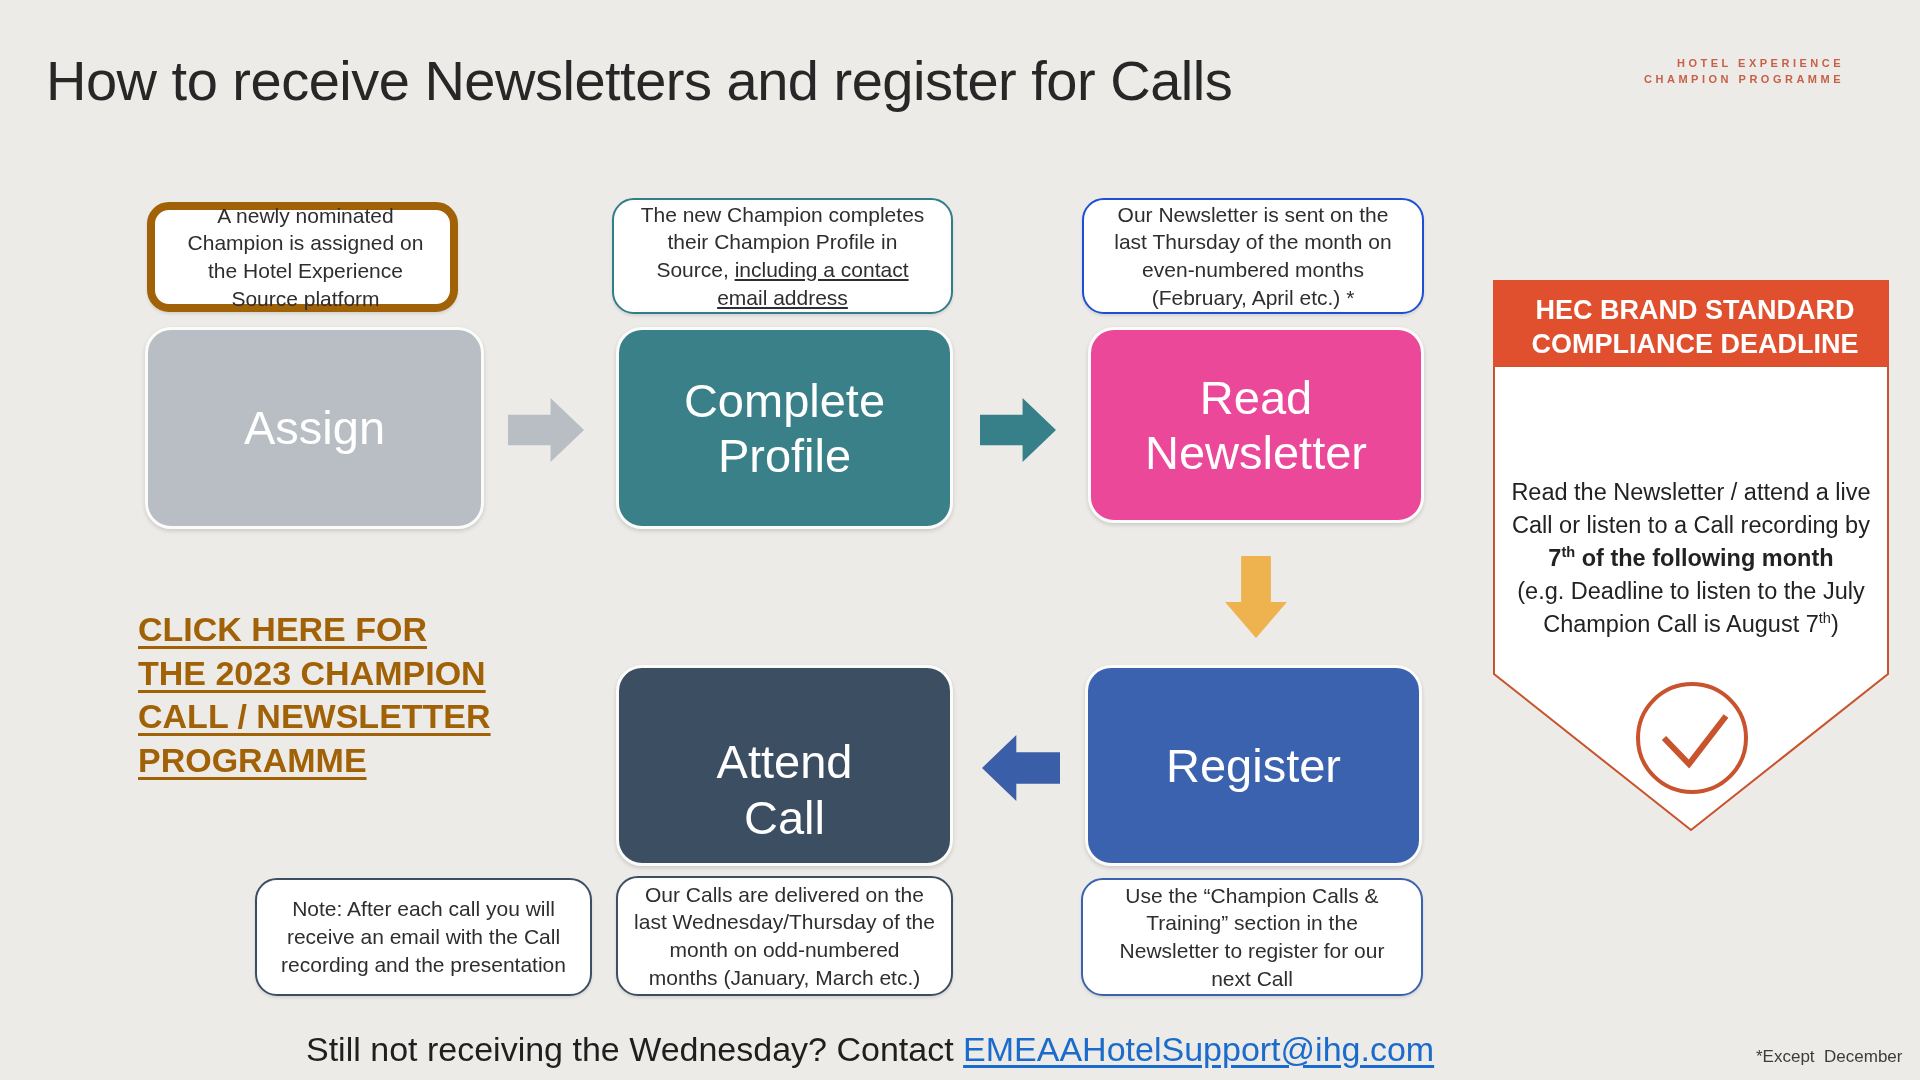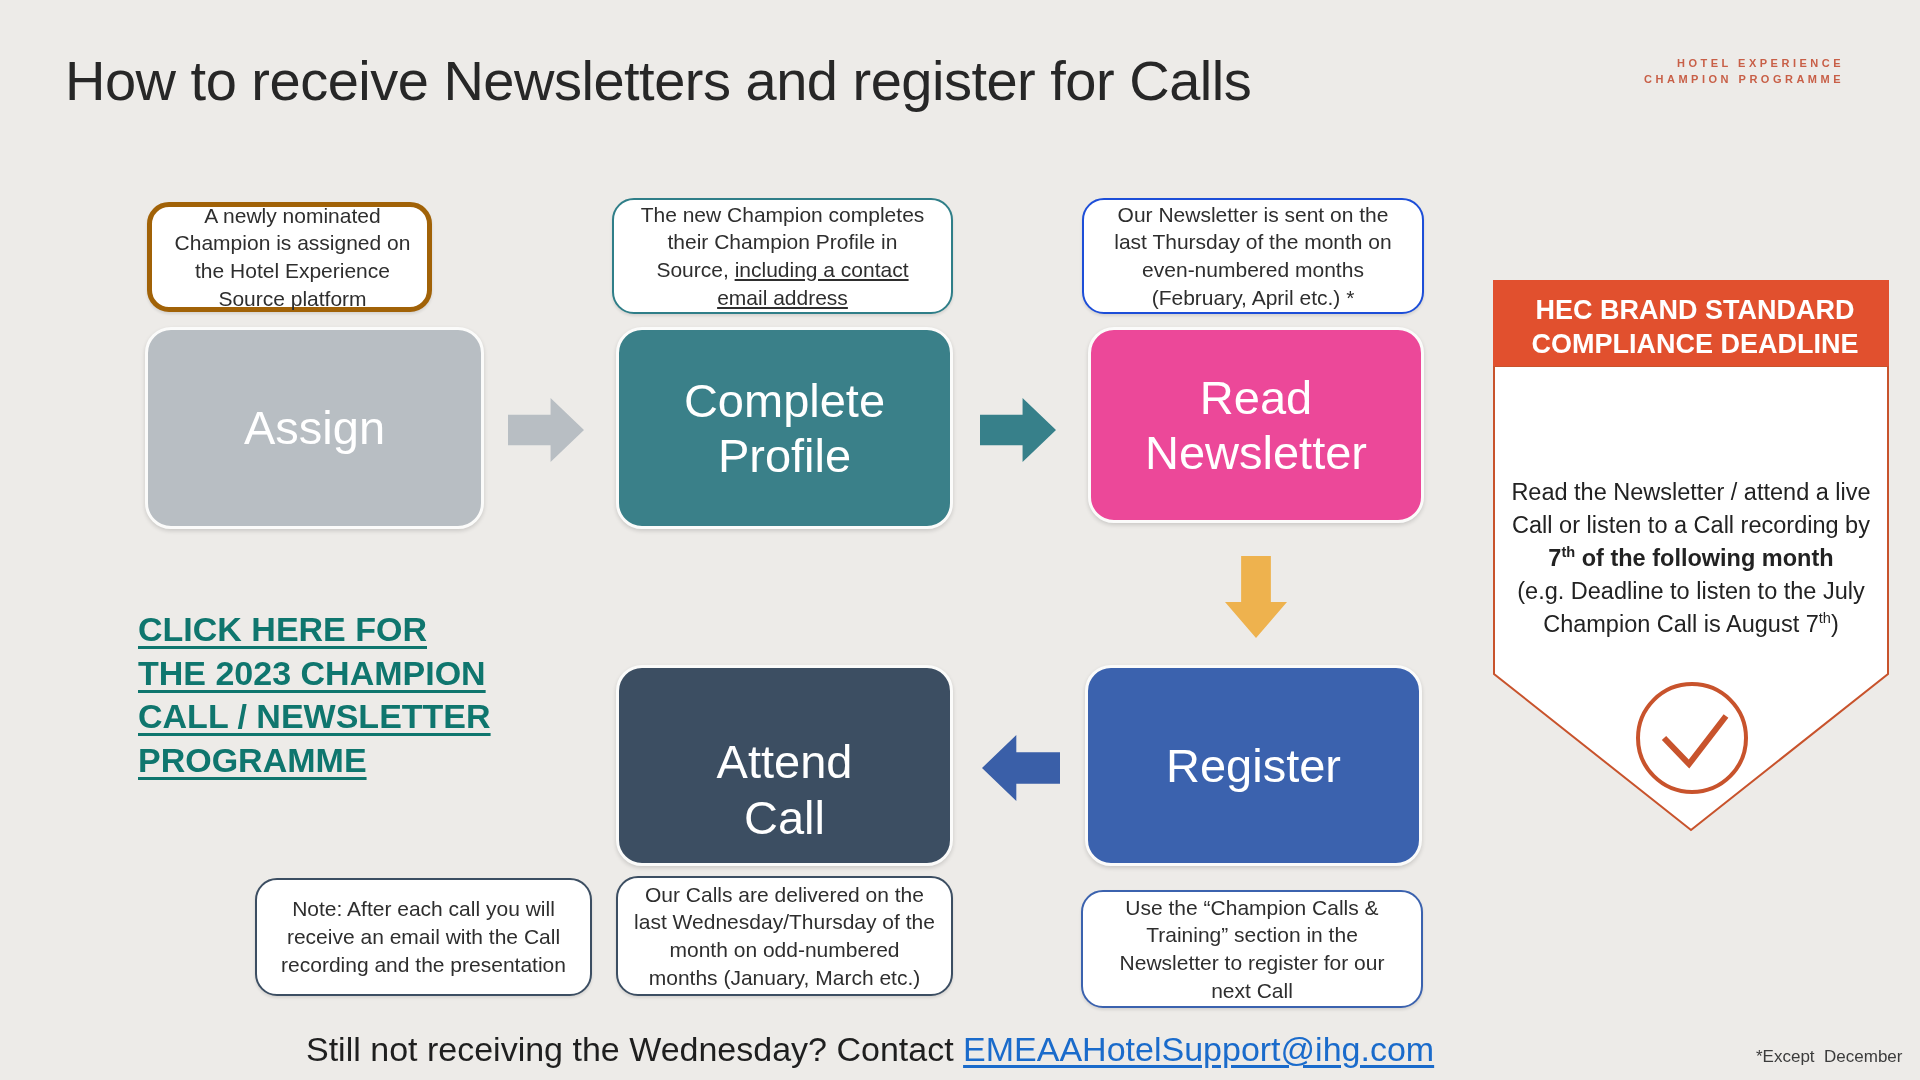--- a/index.html
+++ b/index.html
@@ -6,42 +6,42 @@
   .slide{
     position:relative;
     width:1920px;height:1080px;
     background:#EDEBE8;
     font-family:"Liberation Sans", sans-serif;
     overflow:hidden;
   }
   
   .title{
     position:absolute;left:46px;top:48px;
-    font-size:56px;font-weight:400;color:#272727;letter-spacing:-0.5px;margin-left:19px;
+    font-size:56px;font-weight:400;color:#272727;letter-spacing:-0.5px;
   }
   .logo{
     position:absolute;right:76px;top:56px;
     text-align:right;color:#C85F47;
     font-size:11px;font-weight:700;letter-spacing:3.5px;line-height:1.45;
   }
   
   .info{
     position:absolute;box-sizing:border-box;
     background:#FFFFFF;border-radius:22px;
     display:flex;align-items:center;justify-content:center;
     text-align:center;font-size:21px;line-height:1.32;color:#2E2E2E;
     padding:8px 16px;
     box-shadow:0 2px 3px rgba(0,0,0,0.10);
   }
-  .info-assign {left:147px;top:202px;width:285px;height:110px;border:5px solid #a16207;padding-left:22px;}
+  .info-assign {left:147px;top:202px;width:311px;height:110px;border:8px solid #a16207;padding-left:22px;}
   .info-complete{left:612px;top:198px;width:341px;height:116px;border:2px solid #2F7E88;}
   .info-read   {left:1082px;top:198px;width:342px;height:116px;border:2px solid #1d4ed8;}
   .info-note   {left:255px;top:878px;width:337px;height:118px;border:2px solid #3C4E62;}
   .info-calls  {left:616px;top:876px;width:337px;height:120px;border:2px solid #3C4E62;}
-  .info-use    {left:1081px;top:878px;width:342px;height:118px;border:2px solid #3B62AE;margin-top:12px;}
+  .info-use    {left:1081px;top:878px;width:342px;height:118px;border:2px solid #3B62AE;}
   .u{text-decoration:underline;}
   
   .step{
     position:absolute;box-sizing:border-box;
     border-radius:26px;border:3px solid #FBFBFA;
     display:flex;align-items:center;justify-content:center;
     box-shadow:0 2px 4px rgba(0,0,0,0.15);
   }
   .step-label{
     font-size:47px;color:#FFFFFF;text-align:center;line-height:1.18;
@@ -59,21 +59,21 @@
   .arrow-right{clip-path:polygon(0% 26%,56% 26%,56% 0%,100% 50%,56% 100%,56% 74%,0% 74%);}
   .arrow-left {clip-path:polygon(100% 26%,44% 26%,44% 0%,0% 50%,44% 100%,44% 74%,100% 74%);}
   .arrow-down {clip-path:polygon(26% 0%,74% 0%,74% 56%,100% 56%,50% 100%,0% 56%,26% 56%);}
   .arrow-gray {left:508px;top:398px;width:76px;height:64px;background:#B8BEC3;}
   .arrow-teal {left:980px;top:398px;width:76px;height:64px;background:#37808A;}
   .arrow-amber{left:1225px;top:556px;width:62px;height:82px;background:#EEB24E;}
   .arrow-blue {left:982px;top:735px;width:78px;height:66px;background:#3A5FA8;}
   
   .calendar-link{
     position:absolute;left:138px;top:608px;width:420px;
-    font-size:34px;font-weight:700;color:#0f766e;line-height:1.28;
+    font-size:34px;font-weight:700;color:#a16207;line-height:1.28;
     text-decoration:none;cursor:pointer;
   }
   .calendar-link span{display:block;text-decoration:underline;text-underline-offset:5px;text-decoration-thickness:3px;}
   
   .badge-header{
     position:absolute;left:1493px;top:280px;width:396px;height:86px;
     background:#E1502E;box-sizing:border-box;padding:10px 10px 0 18px;
     display:flex;align-items:center;justify-content:center;
     text-align:center;color:#FFFFFF;font-size:27px;font-weight:700;line-height:1.25;
   }

